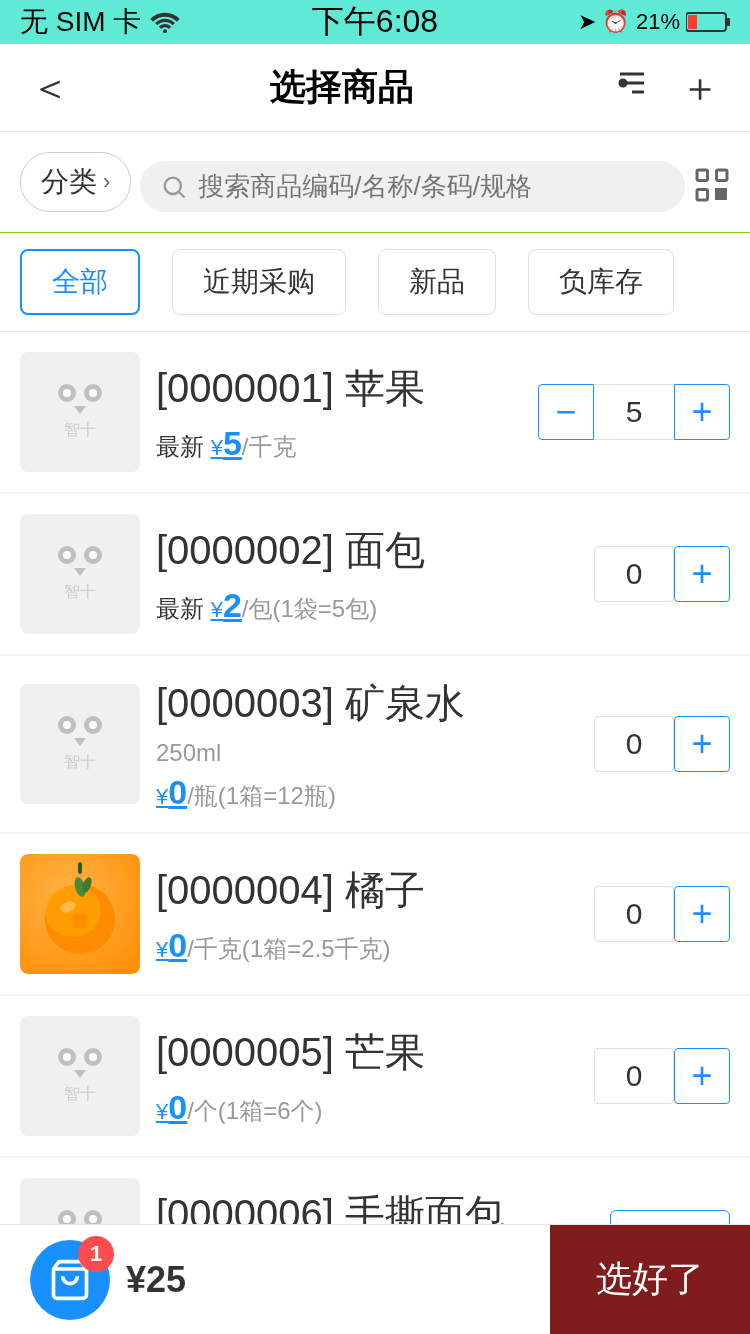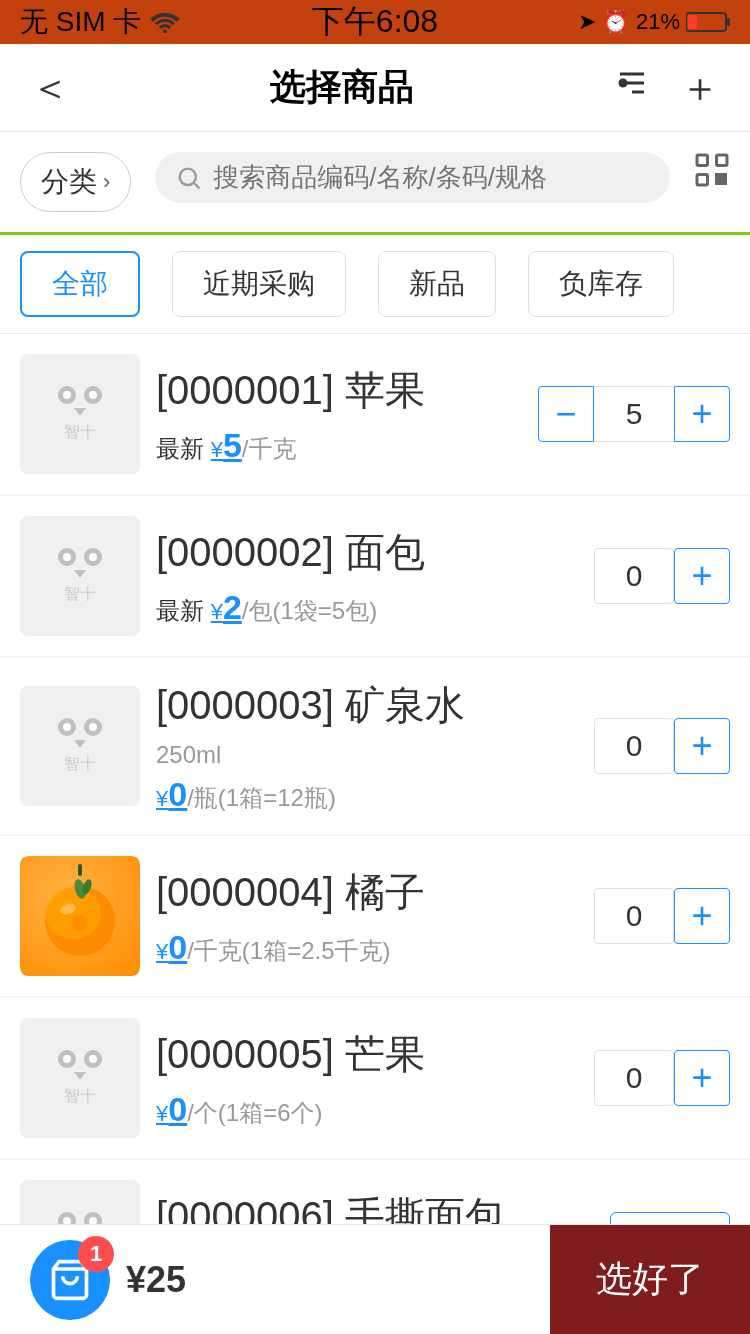--- a/index.html
+++ b/index.html
@@ -8,21 +8,21 @@
       width: 750px;
       min-height: 1334px;
       font-family: -apple-system, 'PingFang SC', 'Helvetica Neue', sans-serif;
       background: #f5f5f5;
       overflow-x: hidden;
     }
 
     
     .status-bar {
       height: 44px;
-      background: #c2410c;
+      background: #5eead4;
       display: flex;
       align-items: center;
       justify-content: space-between;
       padding: 0 20px;
       font-size: 28px;
     }
     .status-left {
       display: flex;
       align-items: center;
       gap: 8px;
@@ -67,23 +67,23 @@
     .back-icon {
       font-size: 40px;
       color: #333;
     }
 
     
     .filter-bar {
       background: #fff;
       padding: 20px 20px;
       display: flex;
-      align-items: flex-start;
-      gap: 24px;
-      border-bottom: 3px solid #84cc16;
+      align-items: flex-end;
+      gap: 9px;
+      border-bottom: 1px solid #84cc16;
     }
     .category-btn {
       display: flex;
       align-items: center;
       border: 1px solid #ccc;
       border-radius: 30px;
       padding: 10px 20px;
       font-size: 28px;
       color: #333;
       background: #fff;

